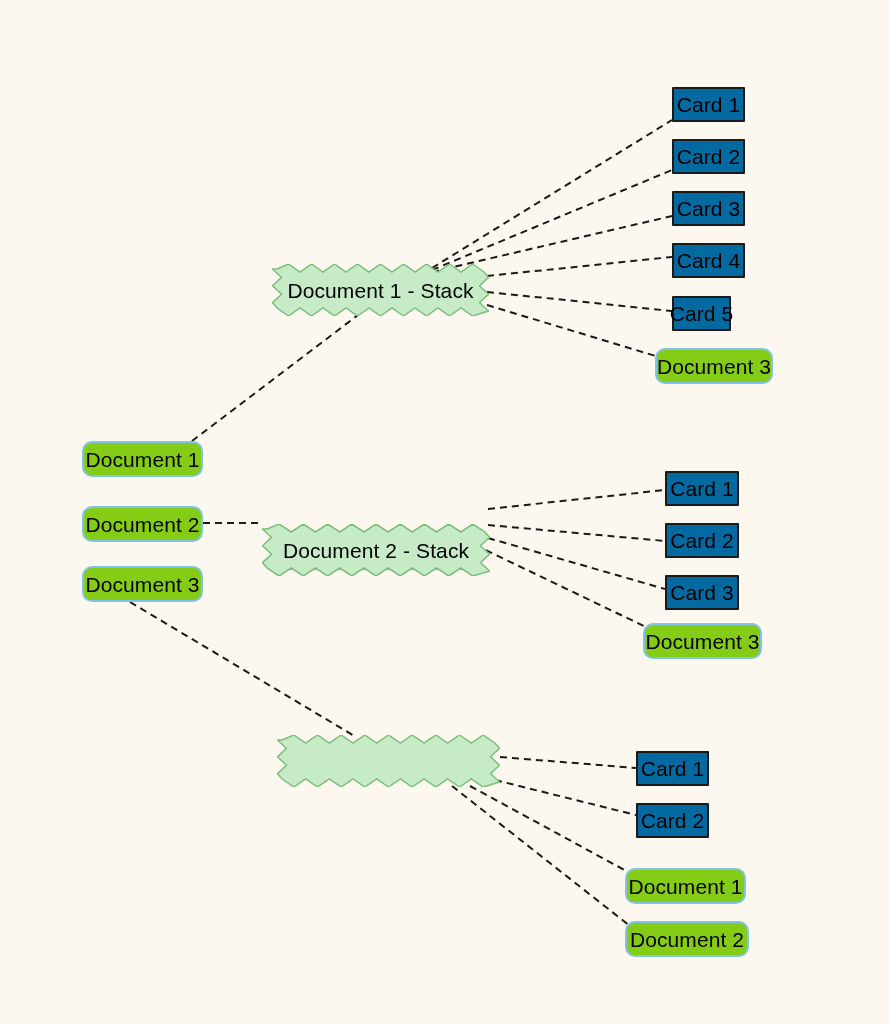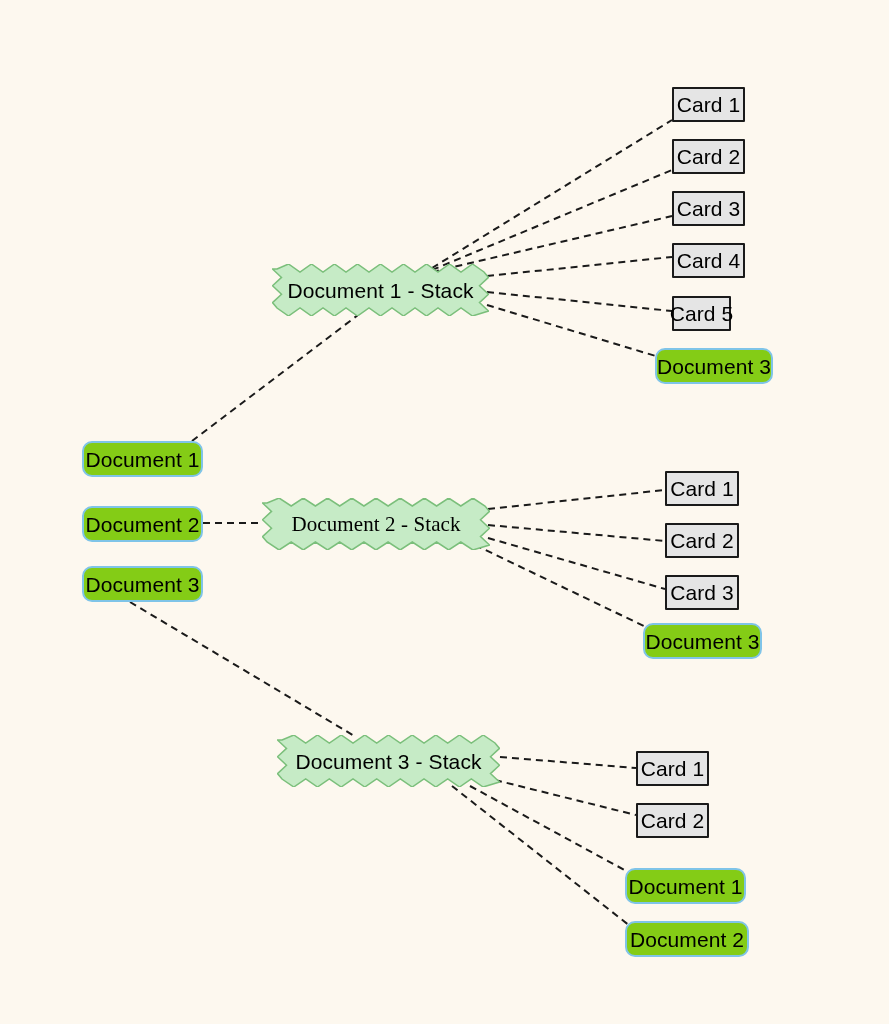--- a/index.html
+++ b/index.html
@@ -33,21 +33,21 @@
     display: flex;
     align-items: center;
     justify-content: center;
     white-space: nowrap;
     color: #000000;
     font-size: 21px;
     line-height: 1;
     letter-spacing: 0.1px;
   }
   .node-card {
-    background: #e5e5e5;
+    background: #0369a1;
     border: 2px solid #1a1a1a;
     border-radius: 1px;
   }
   .node-doc {
     background: #84cc16;
     border: 2px solid #7fc4e8;
     border-radius: 10px;
   }
   .node-stack {
     background: transparent;
@@ -104,31 +104,30 @@
       </div>
       <div class="node node-doc" style="left: 82px; top: 566px; width: 121px; height: 36px;">
         <span>Document 3</span>
       </div>
       <div class="node node-stack" style="left: 272px; top: 264px; width: 217px; height: 52px;">
         <svg class="stack-svg" viewBox="0 0 217 52" preserveAspectRatio="none">
           <path d="M 5 5 L 16.5 0.0 L 28.0 8.0 L 39.5 0.0 L 51.0 8.0 L 62.5 0.0 L 74.0 8.0 L 85.5 0.0 L 97.0 8.0 L 108.5 0.0 L 120.0 8.0 L 131.5 0.0 L 143.0 8.0 L 154.5 0.0 L 166.0 8.0 L 177.5 0.0 L 189.0 8.0 L 200.5 0.0 L 212.0 8.0 L 216.5 13.4 L 207.5 21.8 L 216.5 30.2 L 207.5 38.6 L 216.5 47.0 L 200.5 52.0 L 189.0 44.0 L 177.5 52.0 L 166.0 44.0 L 154.5 52.0 L 143.0 44.0 L 131.5 52.0 L 120.0 44.0 L 108.5 52.0 L 97.0 44.0 L 85.5 52.0 L 74.0 44.0 L 62.5 52.0 L 51.0 44.0 L 39.5 52.0 L 28.0 44.0 L 16.5 52.0 L 5.0 44.0 L 0.5 38.6 L 9.5 30.2 L 0.5 21.8 L 9.5 13.4 L 0.5 5.0 Z" fill="#c6ebc6" stroke="#7bbf7b" stroke-width="1.5" stroke-linejoin="miter"></path>
         </svg>
         <span class="stack-label">Document 1 - Stack</span>
       </div>
-      <div class="node node-stack" style="left: 262px; top: 498px; width: 228px; height: 52px; font-family: Liberation Serif, serif;">
+      <div class="node node-stack" style="left: 262px; top: 524px; width: 228px; height: 52px;">
         <svg class="stack-svg" viewBox="0 0 228 52" preserveAspectRatio="none">
           <path d="M 5 5 L 17.1 0.0 L 29.2 8.0 L 41.3 0.0 L 53.4 8.0 L 65.6 0.0 L 77.7 8.0 L 89.8 0.0 L 101.9 8.0 L 114.0 0.0 L 126.1 8.0 L 138.2 0.0 L 150.3 8.0 L 162.4 0.0 L 174.6 8.0 L 186.7 0.0 L 198.8 8.0 L 210.9 0.0 L 223.0 8.0 L 227.5 13.4 L 218.5 21.8 L 227.5 30.2 L 218.5 38.6 L 227.5 47.0 L 210.9 52.0 L 198.8 44.0 L 186.7 52.0 L 174.6 44.0 L 162.4 52.0 L 150.3 44.0 L 138.2 52.0 L 126.1 44.0 L 114.0 52.0 L 101.9 44.0 L 89.8 52.0 L 77.7 44.0 L 65.6 52.0 L 53.4 44.0 L 41.3 52.0 L 29.2 44.0 L 17.1 52.0 L 5.0 44.0 L 0.5 38.6 L 9.5 30.2 L 0.5 21.8 L 9.5 13.4 L 0.5 5.0 Z" fill="#c6ebc6" stroke="#7bbf7b" stroke-width="1.5" stroke-linejoin="miter"></path>
         </svg>
         <span class="stack-label">Document 2 - Stack</span>
       </div>
       <div class="node node-stack" style="left: 277px; top: 735px; width: 223px; height: 52px;">
         <svg class="stack-svg" viewBox="0 0 223 52" preserveAspectRatio="none">
           <path d="M 5 5 L 16.8 0.0 L 28.7 8.0 L 40.5 0.0 L 52.3 8.0 L 64.2 0.0 L 76.0 8.0 L 87.8 0.0 L 99.7 8.0 L 111.5 0.0 L 123.3 8.0 L 135.2 0.0 L 147.0 8.0 L 158.8 0.0 L 170.7 8.0 L 182.5 0.0 L 194.3 8.0 L 206.2 0.0 L 218.0 8.0 L 222.5 13.4 L 213.5 21.8 L 222.5 30.2 L 213.5 38.6 L 222.5 47.0 L 206.2 52.0 L 194.3 44.0 L 182.5 52.0 L 170.7 44.0 L 158.8 52.0 L 147.0 44.0 L 135.2 52.0 L 123.3 44.0 L 111.5 52.0 L 99.7 44.0 L 87.8 52.0 L 76.0 44.0 L 64.2 52.0 L 52.3 44.0 L 40.5 52.0 L 28.7 44.0 L 16.8 52.0 L 5.0 44.0 L 0.5 38.6 L 9.5 30.2 L 0.5 21.8 L 9.5 13.4 L 0.5 5.0 Z" fill="#c6ebc6" stroke="#7bbf7b" stroke-width="1.5" stroke-linejoin="miter"></path>
         </svg>
-        <span class="stack-label">Document 3 - Stack</span>
       </div>
       <div class="node node-card" style="left: 672px; top: 87px; width: 73px; height: 35px;">
         <span>Card 1</span>
       </div>
       <div class="node node-card" style="left: 672px; top: 139px; width: 73px; height: 35px;">
         <span>Card 2</span>
       </div>
       <div class="node node-card" style="left: 672px; top: 191px; width: 73px; height: 35px;">
         <span>Card 3</span>
       </div>

